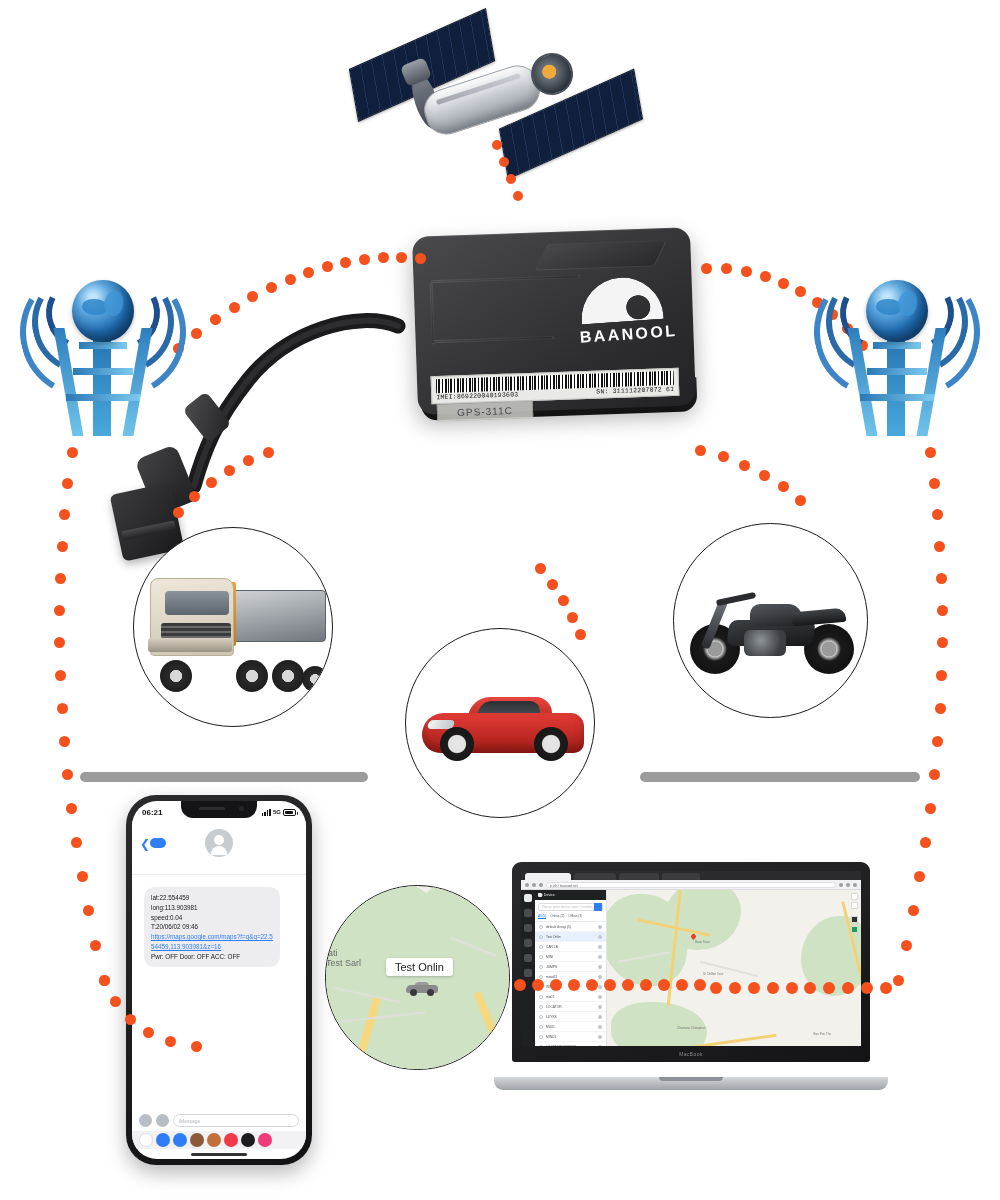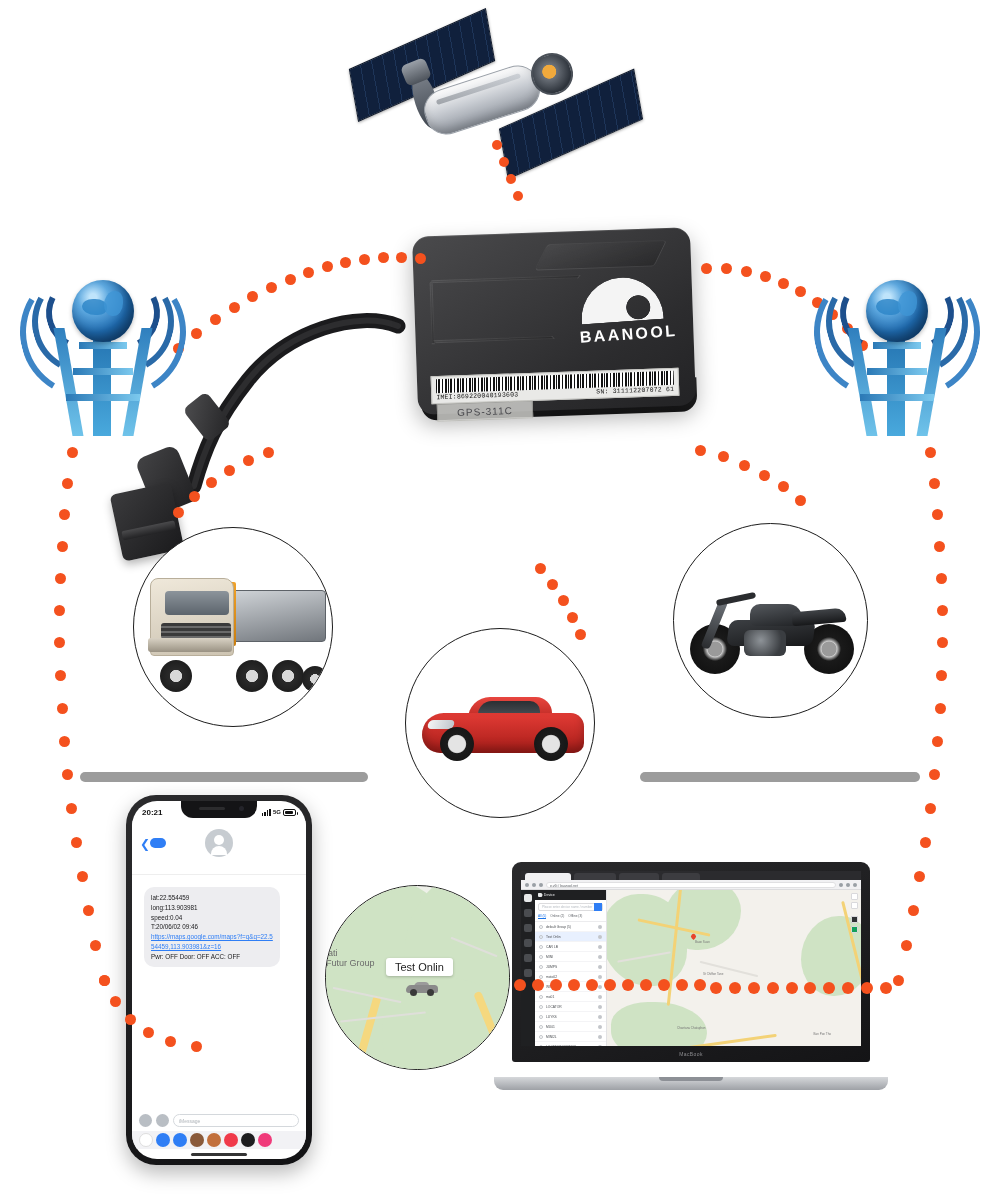--- a/index.html
+++ b/index.html
@@ -592,21 +592,21 @@
   <div class="abs shelf" id="shelf-right"></div>
 
   <div class="abs" id="phone">
     <div class="phone-frame">
       <div class="phone-screen">
         <div class="notch">
           <span class="speaker"></span>
           <span class="cam"></span>
         </div>
         <div class="status-bar">
-          <span>20:21</span>
+          <span>06:21</span>
           <span class="status-right">
             <span class="bars">
                 <i></i>
                 <i></i>
                 <i></i>
                 <i></i>
               </span>
             <span style="font-size:6px;">5G</span>
             <span class="batt"></span>
           </span>
@@ -650,21 +650,21 @@
     <div class="map-green"></div>
     <div class="map-green2"></div>
     <div class="map-green3"></div>
     <div class="map-road r1"></div>
     <div class="map-road r2"></div>
     <div class="map-road r3"></div>
     <div class="map-thin" style="left:6px;top:108px;width:70px;transform:rotate(12deg);"></div>
     <div class="map-thin" style="left:14px;top:130px;width:86px;transform:rotate(-6deg);"></div>
     <div class="map-thin" style="right:10px;top:60px;width:50px;transform:rotate(22deg);"></div>
     <div class="map-label l1">ati</div>
-    <div class="map-label l2">Futur Group</div>
+    <div class="map-label l2">Test Sarl</div>
     <div class="map-tooltip">Test Onlin</div>
     <div class="map-car">
       <span class="t"></span>
         <span class="b"></span>
       <span class="w w1"></span>
         <span class="w w2"></span>
     </div>
   </div>
 
   <div class="abs" id="laptop">

